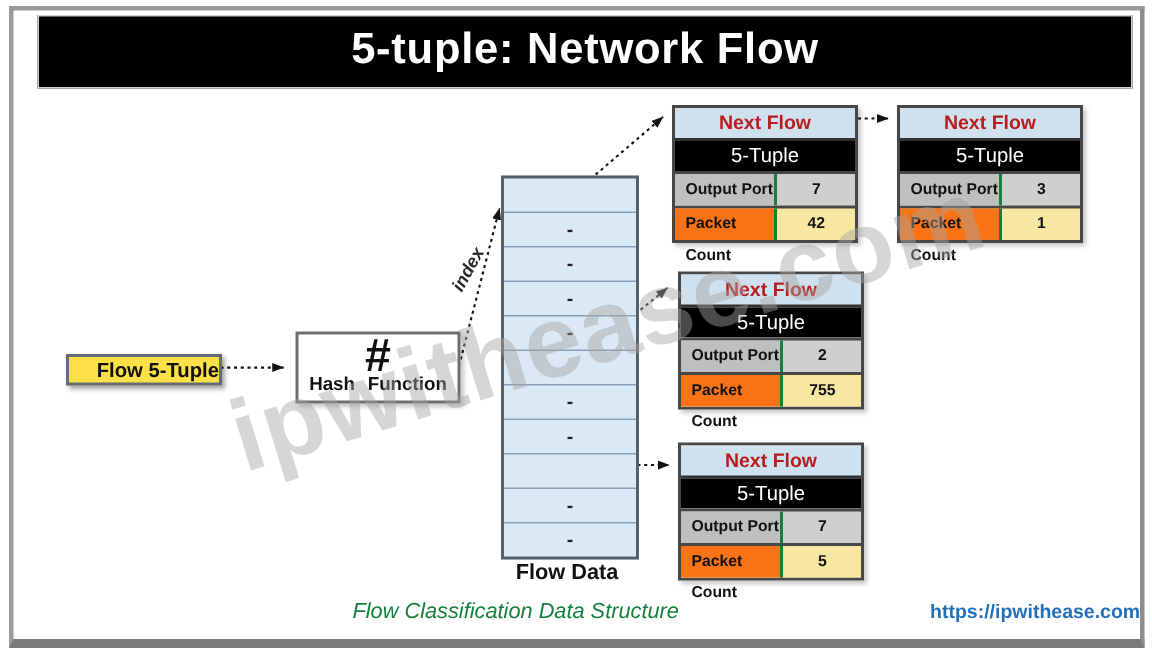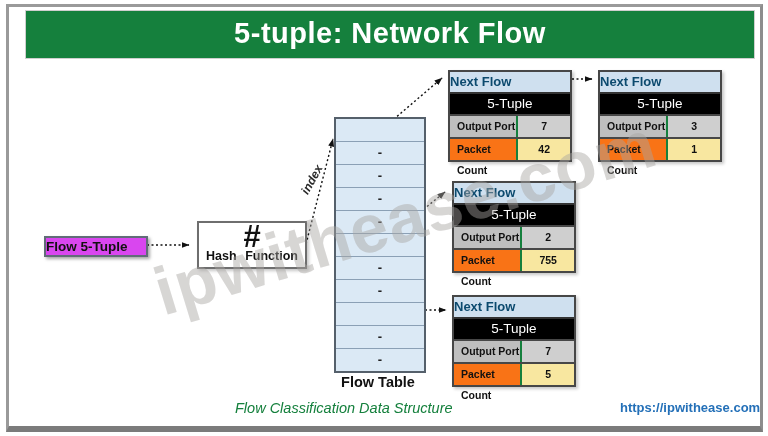--- a/index.html
+++ b/index.html
@@ -7,30 +7,30 @@
     position:relative; width:768px; height:436px; overflow:hidden;
     background:#ffffff; font-family:"Liberation Sans", sans-serif;
   }
   .frame {
     position:absolute; left:6px; top:4px; right:5px; bottom:4px;
     border:3px solid #9a9a9a; border-right-color:#8d8d8d;
     border-bottom:6px solid #7b7b7b; background:#ffffff;
   }
   .title-bar {
     position:absolute; left:13px; top:10px; right:13px; height:47px;
-    background:#15803d; border:1px solid #cfcfcf;
+    background:#000000; border:1px solid #cfcfcf;
     color:#ffffff; font-size:29px; font-weight:bold;
     text-align:center; line-height:45px; letter-spacing:0.5px;margin-left:12px;
   }
   .input-box {
     position:absolute; left:44px; top:236px; width:100px; height:17px;
-    background:#d946ef; border:2px solid #616c78;
+    background:#fde047; border:2px solid #616c78;
     box-shadow:2px 2px 3px rgba(0,0,0,0.35);
     font-size:13.5px; font-weight:bold; color:#111;
-    text-align:left; line-height:17px;
+    text-align:right; line-height:17px;
   }
   .hash-box {
     position:absolute; left:197px; top:221px; width:106px; height:44px;
     background:#ffffff; border:2px solid #6e6e6e;
     box-shadow:2px 2px 3px rgba(0,0,0,0.22); text-align:center;
   }
   .hash-symbol { display:block; font-size:31px; font-weight:bold; line-height:27px; color:#111; }
   .hash-label  { display:block; font-size:12.5px; font-weight:bold; word-spacing:5px; line-height:13px; color:#111; }
   .index-label {
     position:absolute; left:293px; top:167px; width:44px;
@@ -50,22 +50,22 @@
   .table-label {
     position:absolute; left:322px; top:374px; width:112px;
     text-align:center; font-size:14.5px; font-weight:bold; color:#111;
   }
   .entry {
     position:absolute; width:120px; background:#ffffff;
     border:2px solid #474747; box-shadow:2px 2px 3px rgba(0,0,0,0.22);
   }
   .e-head {
     height:20px; background:#cfe0ef; border-bottom:2px solid #333;
-    font-size:13px; font-weight:bold; color:#0c4a6e;
-    text-align:left; line-height:20px;
+    font-size:13px; font-weight:bold; color:#b91c1c;
+    text-align:center; line-height:20px;
   }
   .e-sub {
     height:20px; background:#000000; color:#ffffff;
     font-size:13.5px; font-weight:normal; text-align:center; line-height:20px;
   }
   .e-row { display:flex; height:21px; line-height:21px; border-top:2px solid #474747;
            font-size:10.5px; font-weight:bold; color:#111; }
   .e-label { width:57%; padding-left:7px; box-sizing:border-box; border-right:2px solid #15803d; }
   .e-val   { flex:1; text-align:center; }
   .row-port  { background:#cfcfcf; }
@@ -127,21 +127,21 @@
     <div class="trow">-</div>
     <div class="trow">-</div>
     <div class="trow">-</div>
     <div class="trow"></div>
     <div class="trow">-</div>
     <div class="trow">-</div>
     <div class="trow"></div>
     <div class="trow">-</div>
     <div class="trow">-</div>
   </div>
-  <div class="table-label">Flow Table</div>
+  <div class="table-label">Flow Data</div>
 
   <div class="entry" style="left:448px; top:70px;">
     <div class="e-head">Next Flow</div>
     <div class="e-sub">5-Tuple</div>
     <div class="e-row row-port">
       <span class="e-label">Output Port</span>
       <span class="e-val">7</span>
     </div>
     <div class="e-row row-count">
       <span class="e-label">Packet Count</span>

